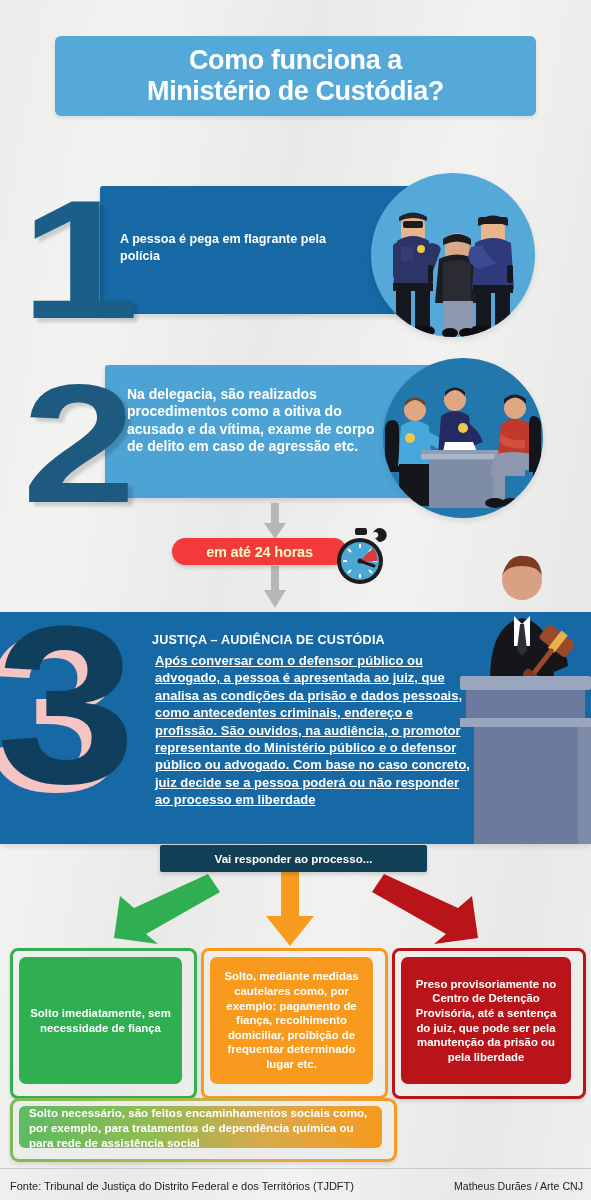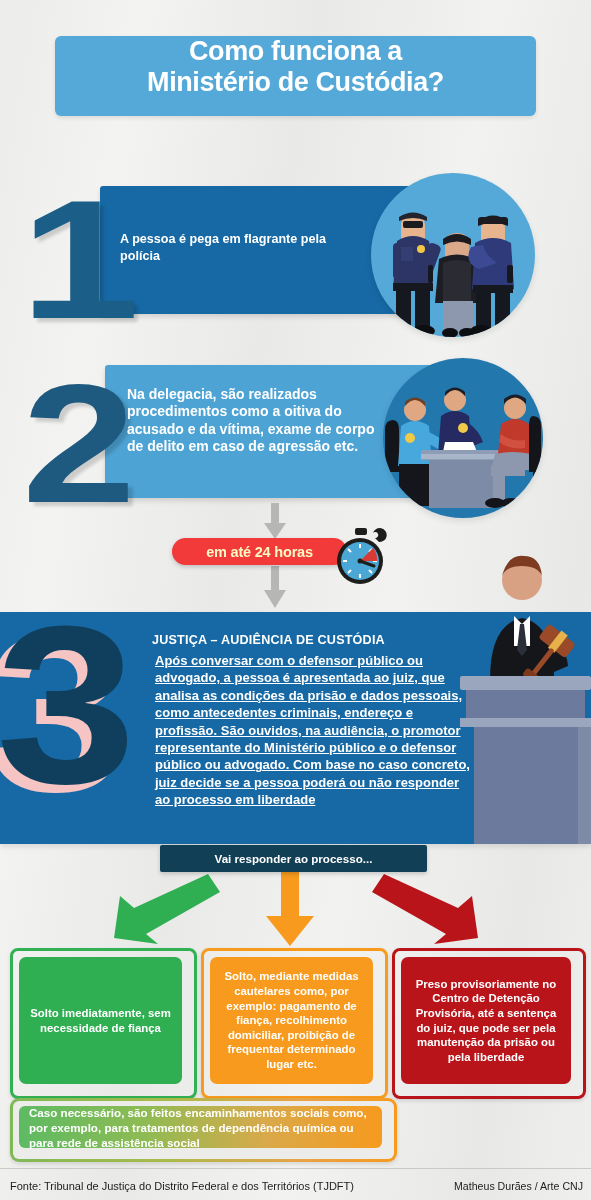--- a/index.html
+++ b/index.html
@@ -8,21 +8,21 @@
     font-family:"Liberation Sans",sans-serif;
     background:linear-gradient(100deg,#ececea 0%,#f3f3f1 18%,#e9e9e7 40%,#f2f2f0 62%,#e8e8e6 85%,#efefed 100%);
     position:relative;
   }
   .stage{position:absolute;left:0;top:0;width:591px;height:1200px;}
 
   
   .title-box{
     position:absolute;left:55px;top:36px;width:481px;height:80px;
     background:#55a9d8;border-radius:6px;
-    display:flex;flex-direction:column;align-items:center;
+    display:flex;flex-direction:column;align-items:center;justify-content:center;
     box-shadow:0 2px 4px rgba(0,0,0,.10);
   }
   .title-line{
     color:#ffffff;font-weight:bold;font-size:27px;line-height:31px;
     letter-spacing:-.4px;text-align:center;white-space:nowrap;
   }
 
   
   .bignum{
     position:absolute;font-weight:bold;line-height:1;
@@ -359,19 +359,19 @@
   <div class="outframe out-green-frame"></div>
   <div class="outbox out-green">Solto imediatamente, sem necessidade de fiança</div>
 
   <div class="outframe out-orange-frame"></div>
   <div class="outbox out-orange">Solto, mediante medidas cautelares como, por exemplo: pagamento de fiança, recolhimento domiciliar, proibição de frequentar determinado lugar etc.</div>
 
   <div class="outframe out-red-frame"></div>
   <div class="outbox out-red">Preso provisoriamente no Centro de Detenção Provisória, até a sentença do juiz, que pode ser pela manutenção da prisão ou pela liberdade</div>
 
   <div class="grad-frame"></div>
-  <div class="grad-box">Caso necessário, são feitos encaminhamentos sociais como, por exemplo, para tratamentos de dependência química ou para rede de assistência social</div>
+  <div class="grad-box">Solto necessário, são feitos encaminhamentos sociais como, por exemplo, para tratamentos de dependência química ou para rede de assistência social</div>
 
   <div class="foot-rule"></div>
   <div class="foot-left">Fonte: Tribunal de Justiça do Distrito Federal e dos Territórios (TJDFT)</div>
   <div class="foot-right">Matheus Durães / Arte CNJ</div>
 
 </div>
 
 </body></html>

